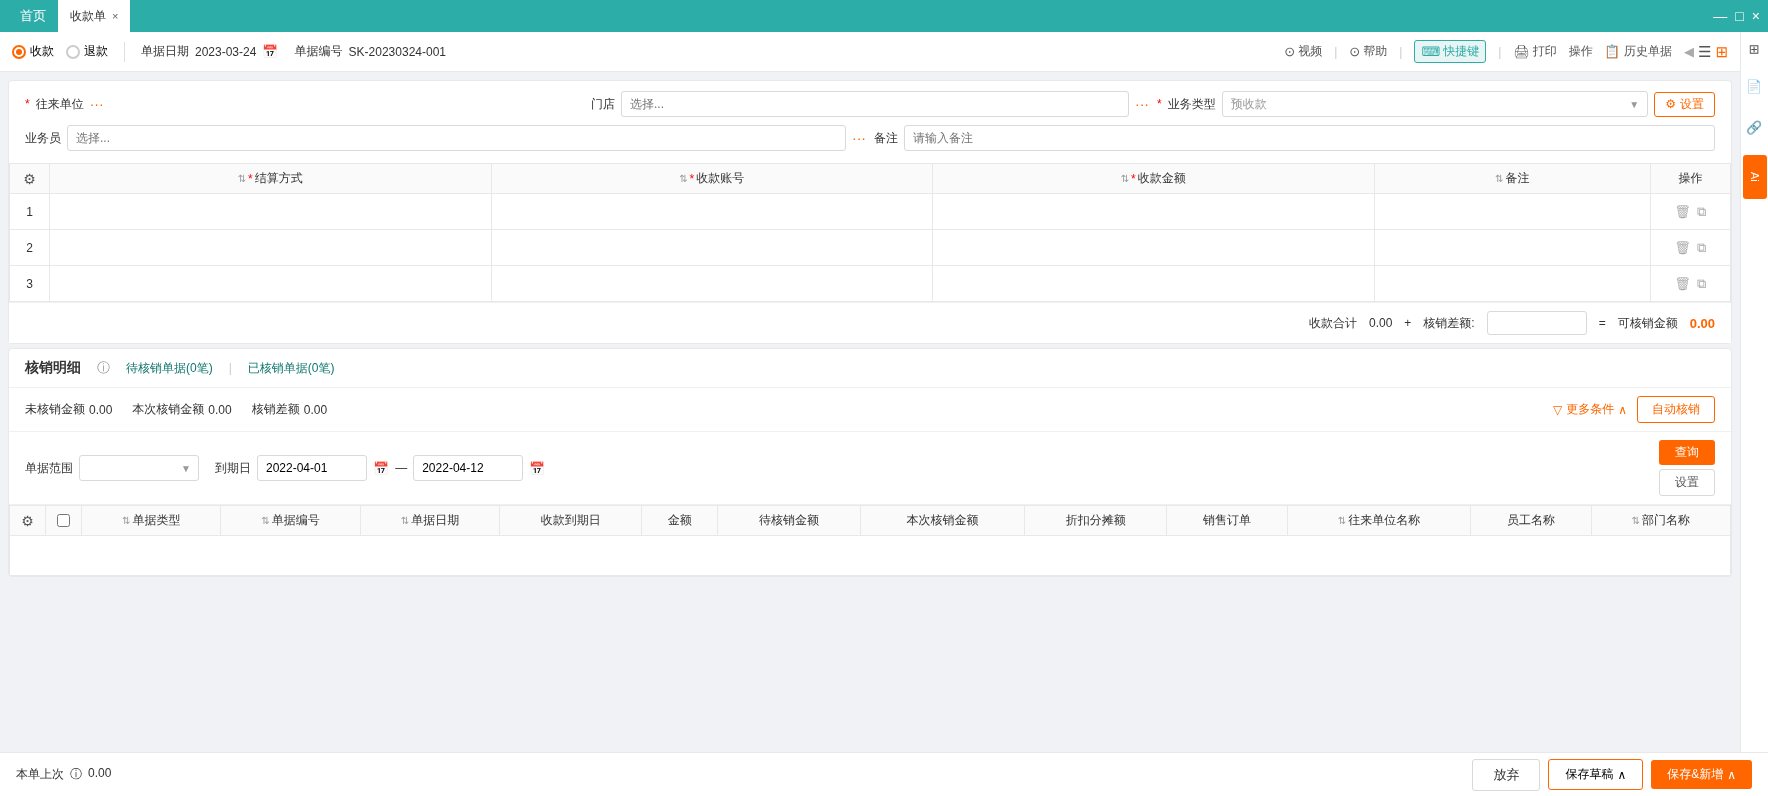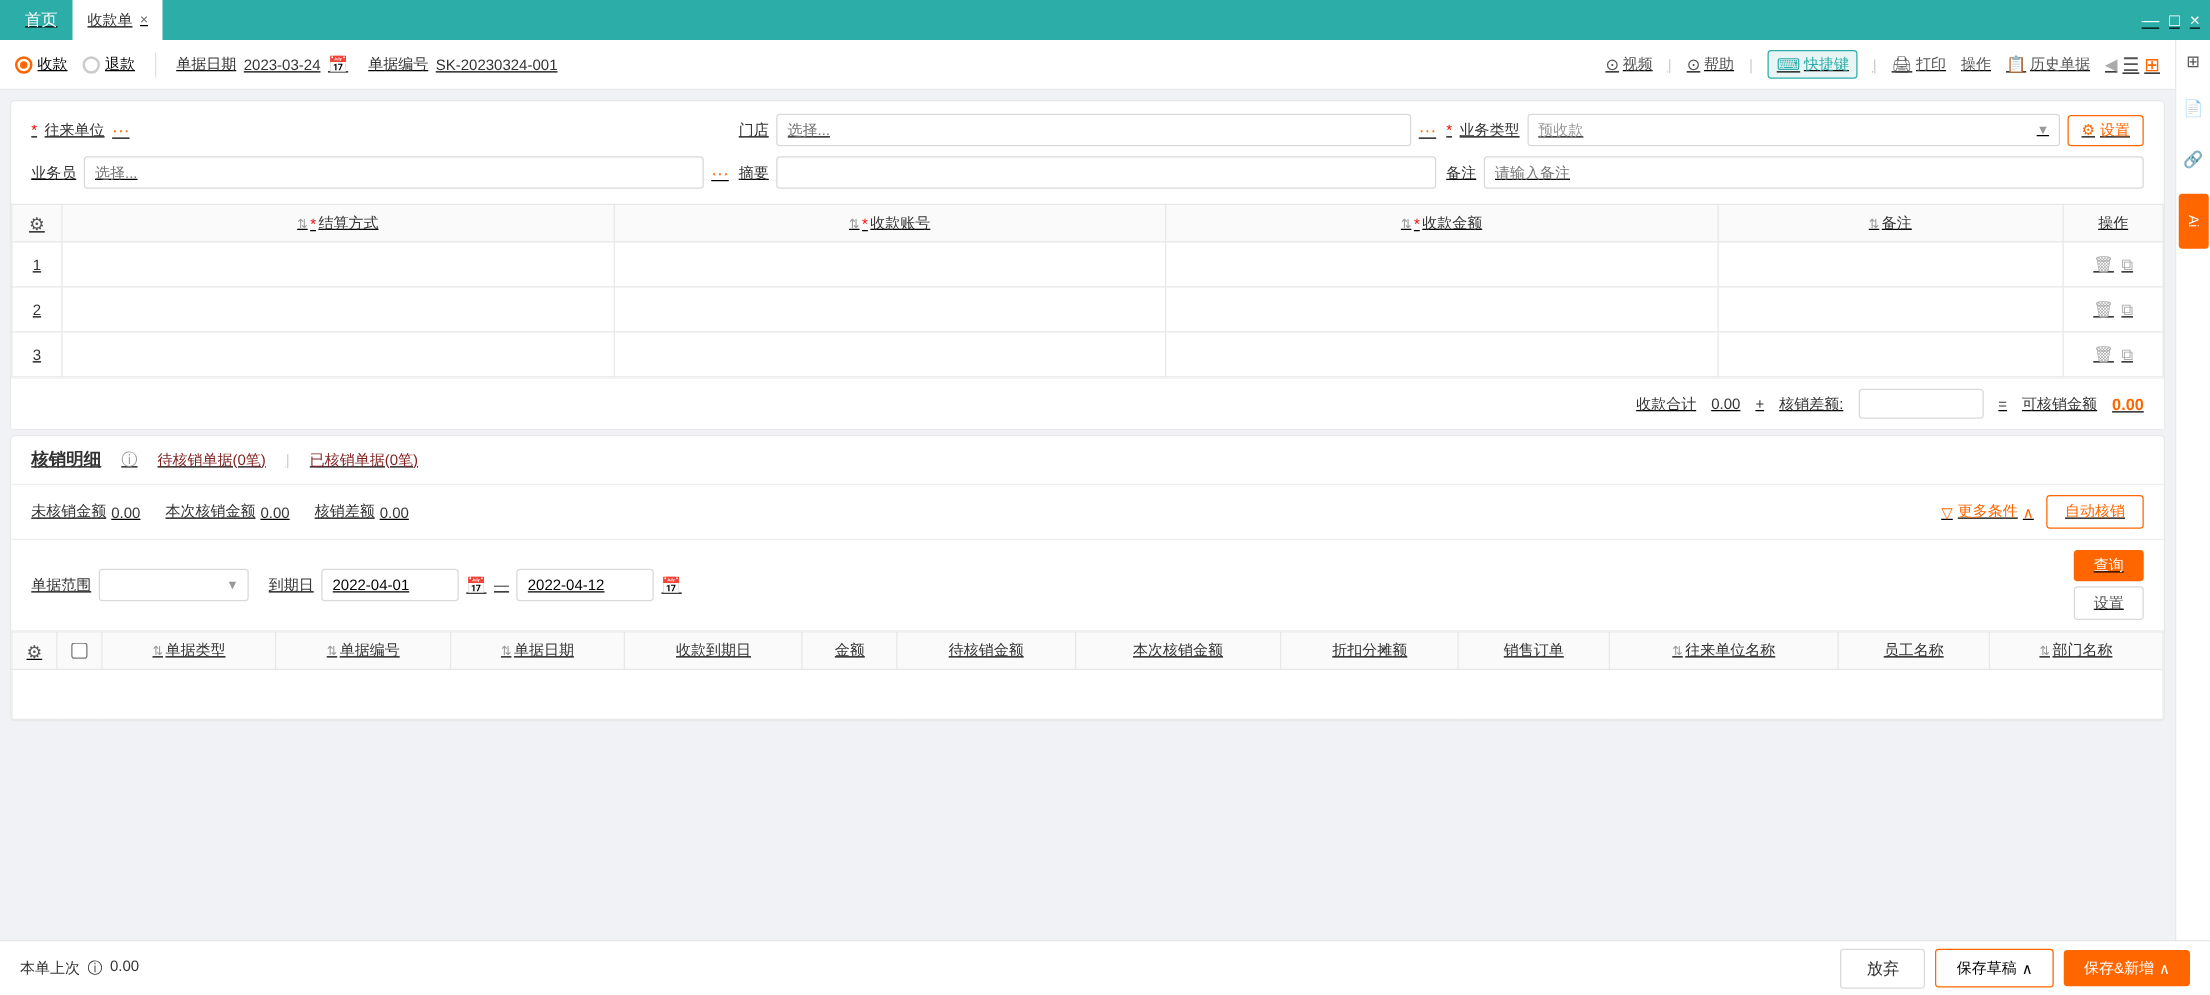--- a/index.html
+++ b/index.html
@@ -302,21 +302,21 @@
       font-size: 13px;
       cursor: pointer;
     }
     .verify-tab {
       display: flex;
       align-items: center;
       gap: 4px;
       cursor: pointer;
     }
     .verify-tab-text {
-      color: #7f1d1d;
+      color: #0f766e;
       font-size: 12px;
     }
     .verify-tab-separator {
       color: #ccc;
     }
     .stat-item {
       display: flex;
       align-items: center;
       gap: 4px;
       font-size: 12px;
@@ -536,21 +536,20 @@
       width: 13px;
       height: 13px;
       cursor: pointer;
     }
 
     .page-wrapper {
       display: flex;
       flex-direction: column;
       height: 796px;
       overflow: hidden;
-      text-decoration: underline;
     }
 
     .content-area {
       flex: 1;
       overflow-y: auto;
       overflow-x: hidden;
       margin-right: 28px;
     }
 
     .card {
@@ -701,24 +700,20 @@
           </div>
         </div>
 
         <div class="form-row">
           <div class="form-field" style="flex:2">
             <span class="form-label">业务员</span>
             <input class="form-input" type="text" placeholder="选择..." style="">
             <span class="ellipsis-btn">···</span>
           </div>
           <div class="form-field" style="flex:2">
-            <span class="form-label">摘要</span>
-            <input class="form-input" type="text" style="">
-          </div>
-          <div class="form-field" style="flex:2">
             <span class="form-label">备注</span>
             <input class="form-input" type="text" placeholder="请输入备注" style="">
           </div>
         </div>
       </div>
 
       <div class="table-container">
         <table class="data-table">
           <thead>
             <tr>

